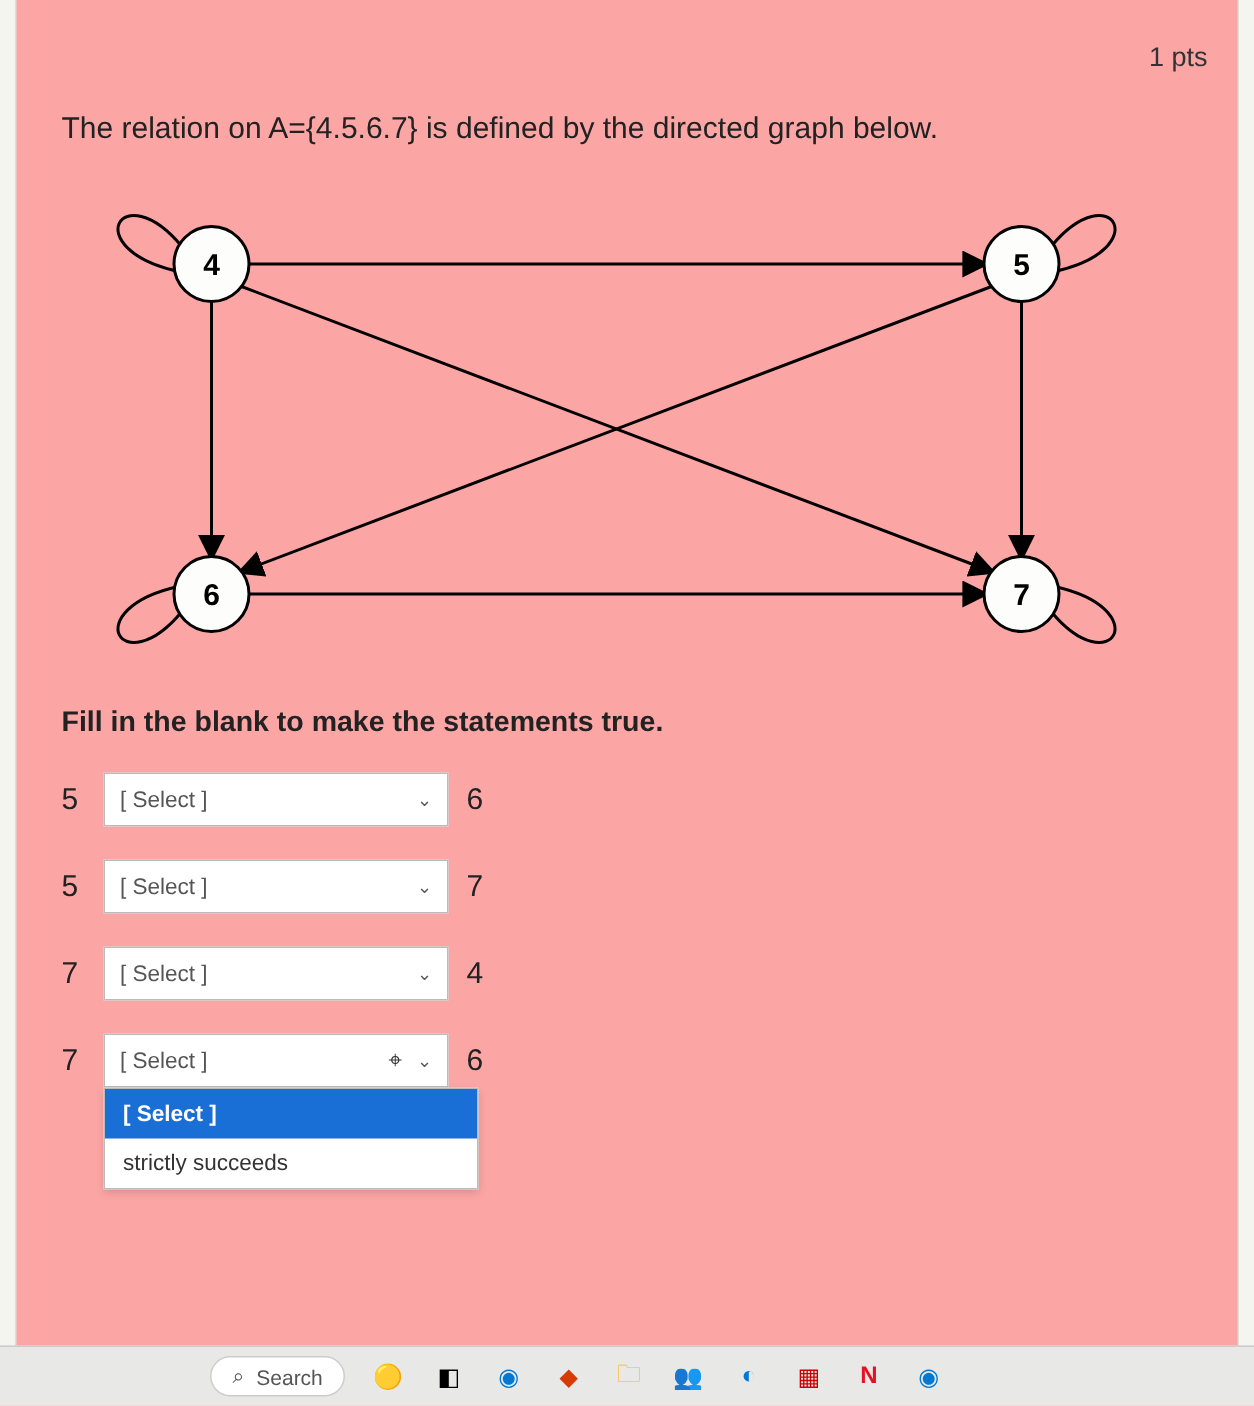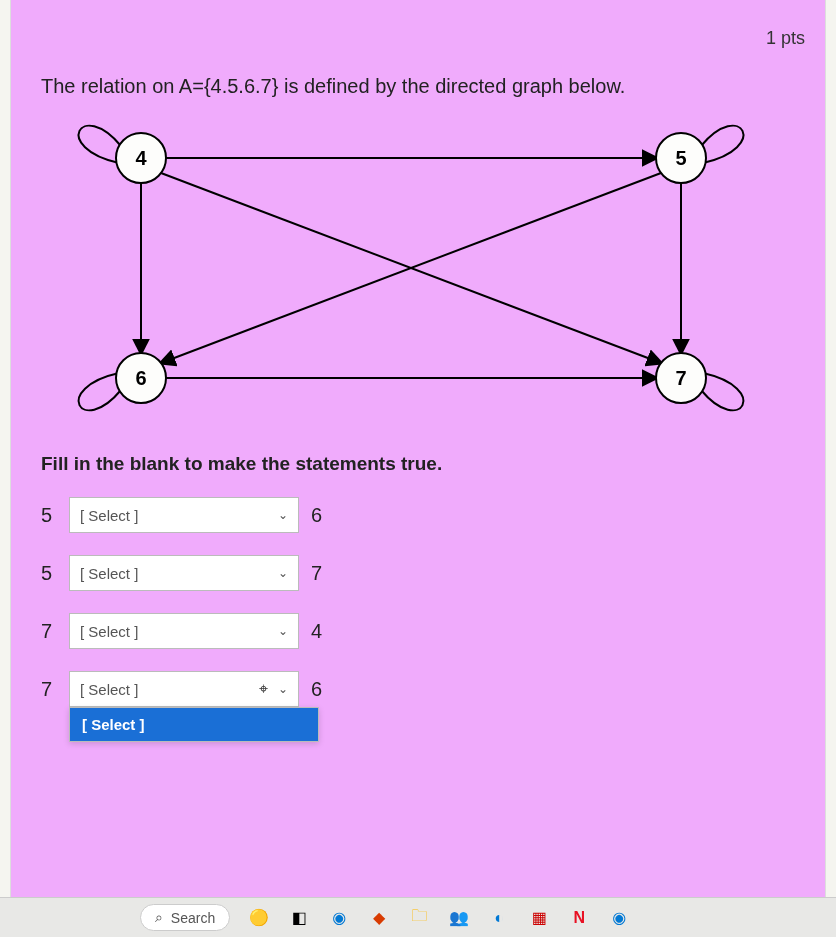--- a/index.html
+++ b/index.html
@@ -5,40 +5,40 @@
   * { box-sizing: border-box; margin: 0; padding: 0; }
   body {
     font-family: "Helvetica Neue", Arial, sans-serif;
     background: #f5f5f0;
     width: 836px;
     height: 937px;
     position: relative;
     overflow: hidden;
   }
   .page {
-    background: #f0abfc;
+    background: #fca5a5;
     margin: 0 10px;
     padding: 20px 30px 0 30px;
     height: 900px;
     border: 1px solid #ddd;
     border-top: none;
     position: relative;
   }
   .points {
     position: absolute;
     top: 28px;
     right: 20px;
     font-size: 18px;
     color: #333;
   }
   .question-text {
     font-size: 20px;
     color: #222;
     margin-top: 55px;
-    margin-bottom: 10px;
+    margin-bottom: 28px;
   }
   .graph-box {
     width: 720px;
     height: 320px;
     position: relative;
     margin-bottom: 25px;
   }
   .instruction {
     font-size: 19px;
     color: #222;
@@ -217,20 +217,21 @@
     <span class="lead-num">7</span>
     <div class="select-box" style="position:relative;">
       <span>[ Select ]</span>
       <span class="cursor-icon">⌖</span>
       <span class="chev">⌄</span>
     </div>
     <span class="trail-num">6</span>
 
     <div class="dropdown">
       <div class="dd-option sel">[ Select ]</div>
+      <div class="dd-option">strictly succeeds</div>
     </div>
   </div>
 
 </div>
 
 <div class="taskbar">
   <div class="search-pill">
     <span>⌕</span>
     <span>Search</span>
   </div>

